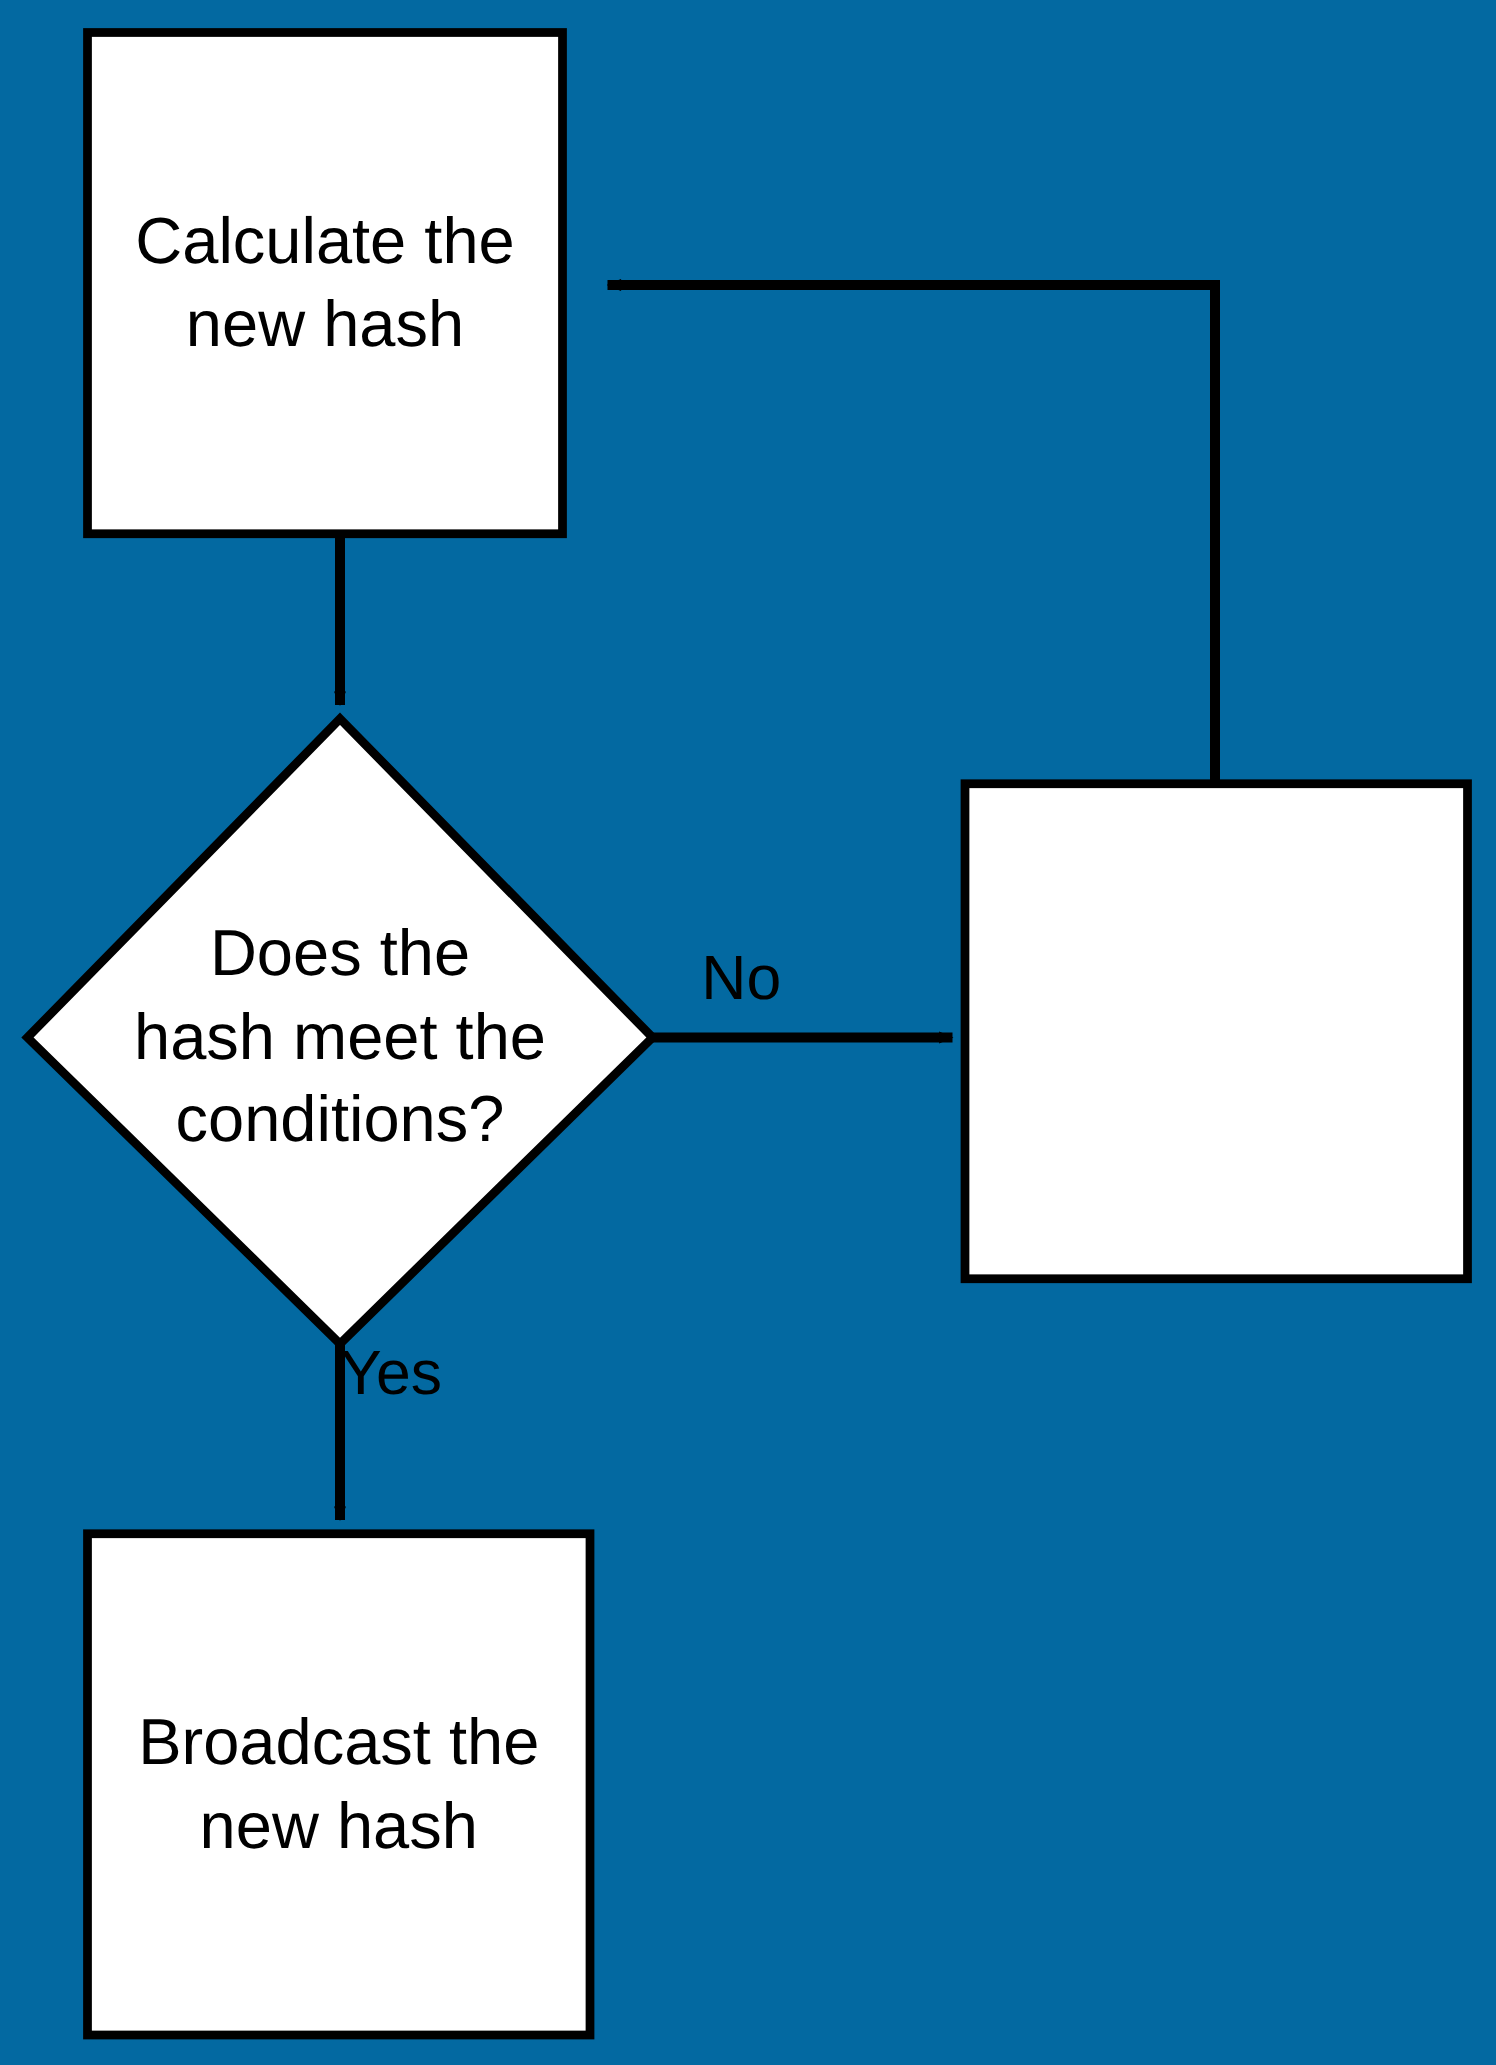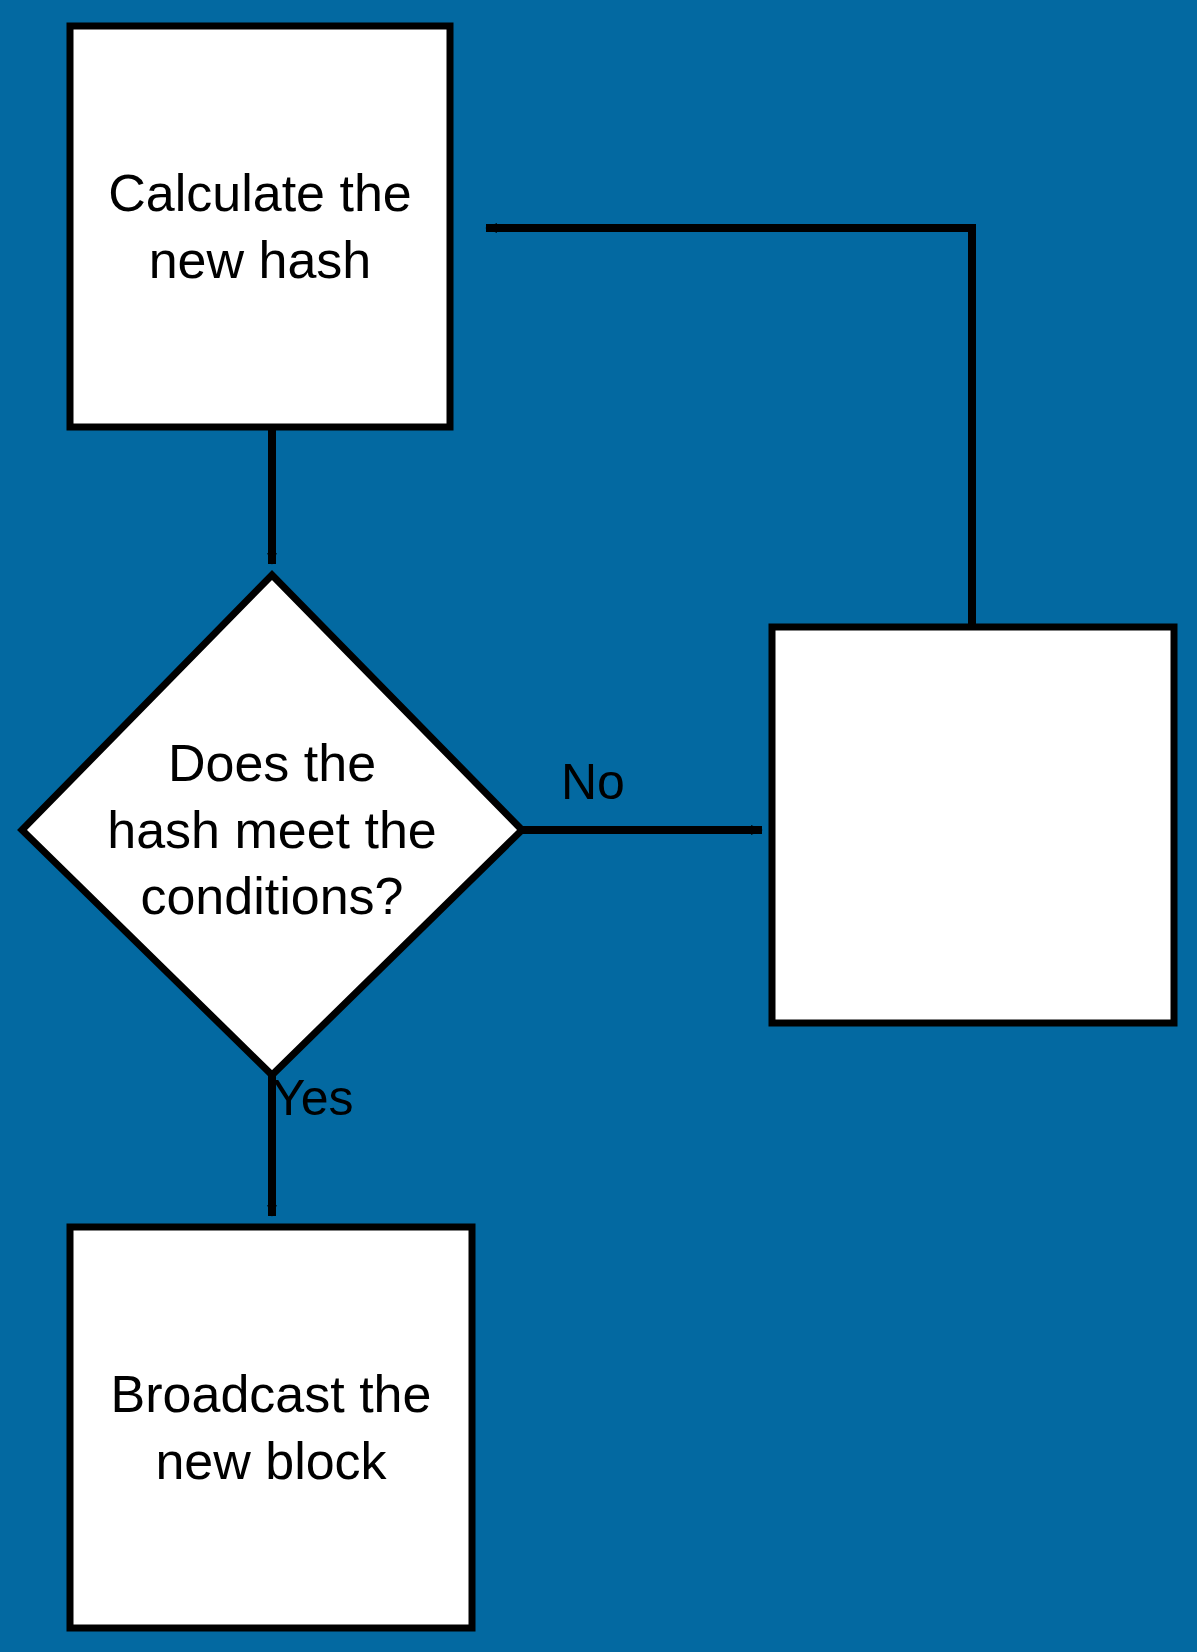--- a/index.html
+++ b/index.html
@@ -85,19 +85,19 @@
 
   <div class="node-text" id="text-calculate-hash">Calculate the
 new hash</div>
 
   <div class="node-text" id="text-decision">Does the
 hash meet the
 conditions?</div>
 
 
   <div class="node-text" id="text-broadcast">Broadcast the
-new block</div>
+new hash</div>
 
   <div class="edge-label" id="label-no">No</div>
 
   <div class="edge-label" id="label-yes">Yes</div>
 
 </div>
 
 </body></html>

